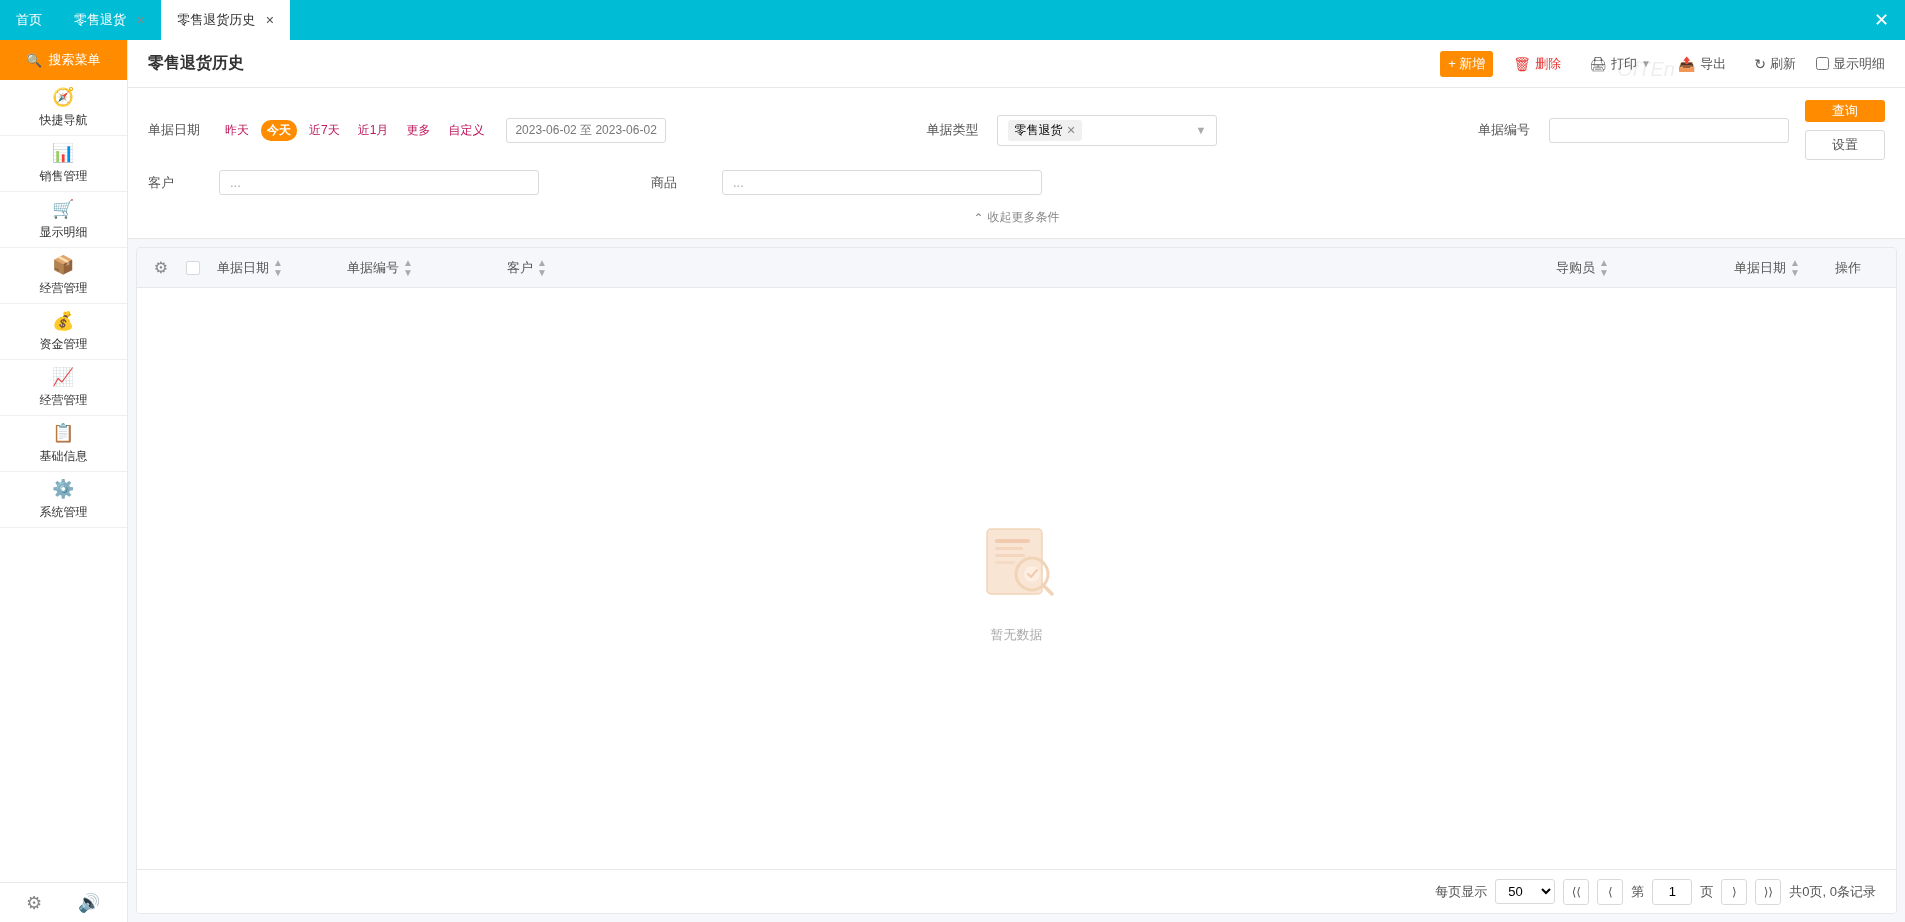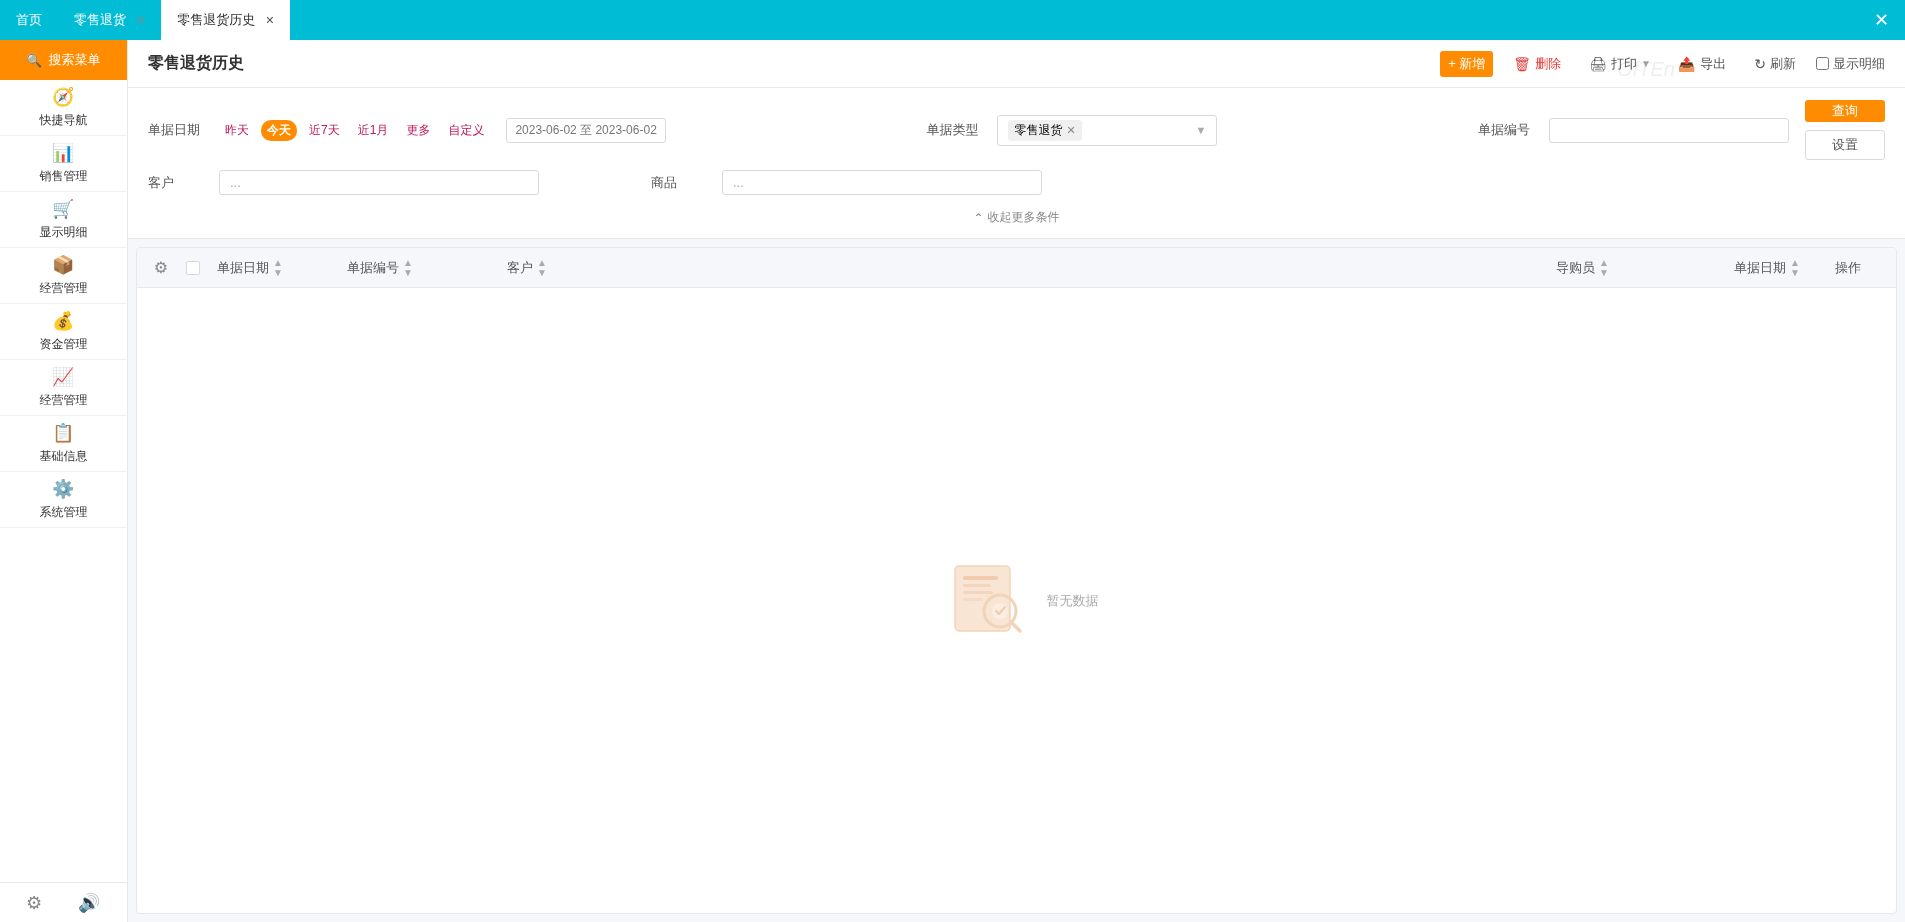--- a/index.html
+++ b/index.html
@@ -319,21 +319,21 @@
     .th-customer { flex: 1; }
     .th-guide { width: 140px; }
     .th-amount { width: 120px; justify-content: flex-end; }
     .th-action { width: 80px; justify-content: center; }
 
     .table-body {
       flex: 1;
       display: flex;
       align-items: center;
       justify-content: center;
-      flex-direction: row;
+      flex-direction: column;
       gap: 12px;
       color: #aaa;
       font-size: 13px;
     }
     .empty-icon {
       width: 100px;
       height: 100px;
       opacity: 0.6;
     }
 
@@ -614,16 +614,32 @@
           <rect x="28" y="40" width="30" height="3" rx="1.5" fill="#e8a87c" opacity="0.6"></rect>
           <rect x="28" y="47" width="20" height="3" rx="1.5" fill="#e8a87c" opacity="0.4"></rect>
           <circle cx="65" cy="60" r="16" fill="none" stroke="#e8b88a" stroke-width="3"></circle>
           <line x1="76" y1="71" x2="85" y2="80" stroke="#e8b88a" stroke-width="3.5" stroke-linecap="round"></line>
           <circle cx="65" cy="60" r="8" fill="#fde8d4" opacity="0.7"></circle>
           <path d="M61 60 L64 63 L70 56" stroke="#e8a87c" stroke-width="2" fill="none" stroke-linecap="round" stroke-linejoin="round"></path>
         </svg>
         <span>暂无数据</span>
       </div>
 
+      <div class="pagination">
+        <span>每页显示</span>
+        <select class="page-size-select">
+          <option>20</option>
+          <option selected="">50</option>
+          <option>100</option>
+        </select>
+        <div class="page-nav-btn">⟨⟨</div>
+        <div class="page-nav-btn">⟨</div>
+        <span>第</span>
+        <input class="page-num-input" value="1" style="">
+        <span>页</span>
+        <div class="page-nav-btn">⟩</div>
+        <div class="page-nav-btn">⟩⟩</div>
+        <span>共0页, 0条记录</span>
+      </div>
     </div>
 
   </div>
 </div>
 
 </body></html>

